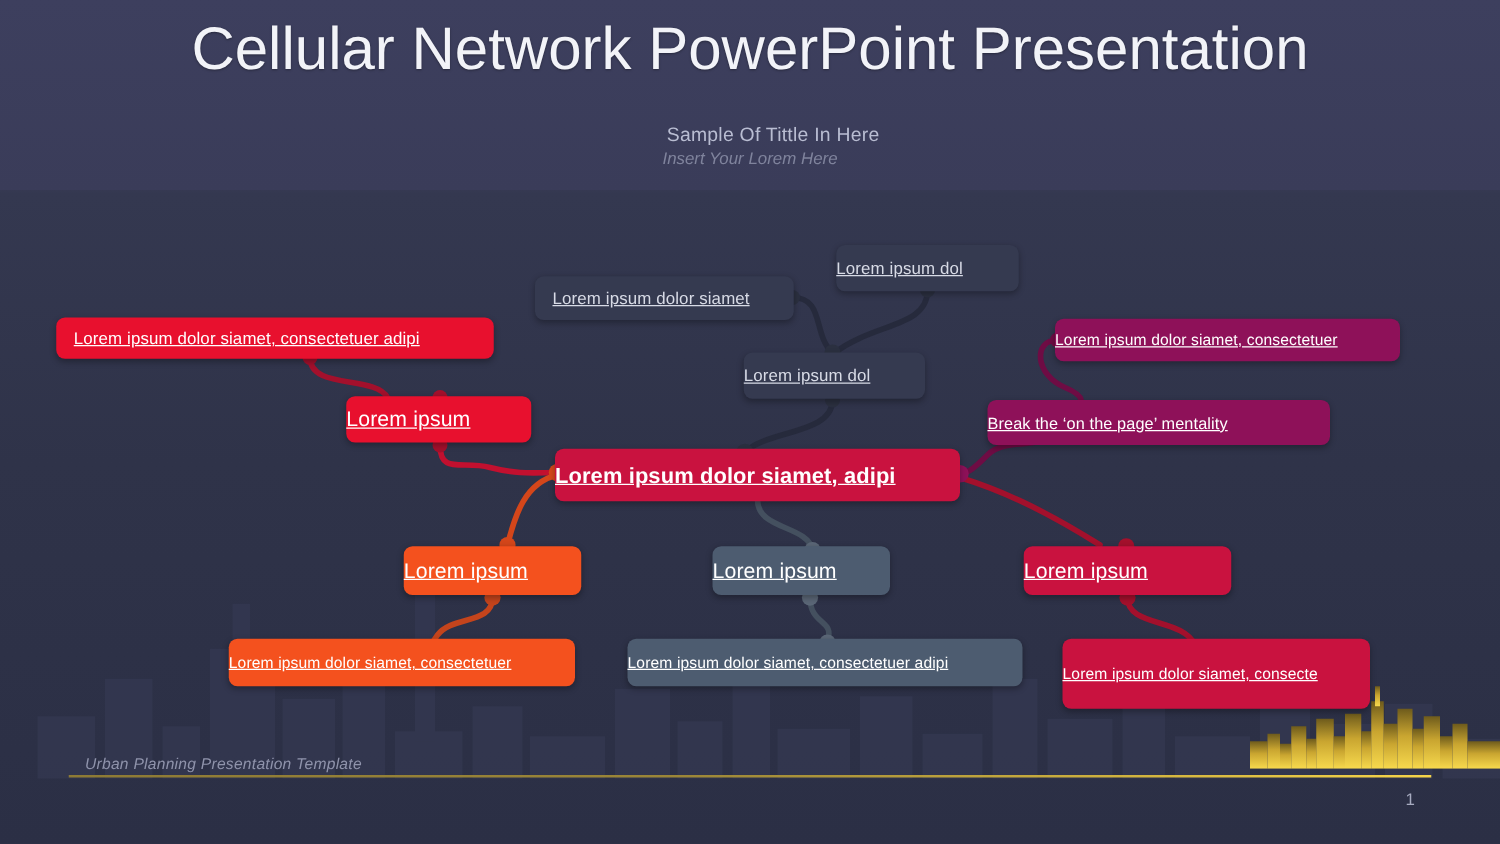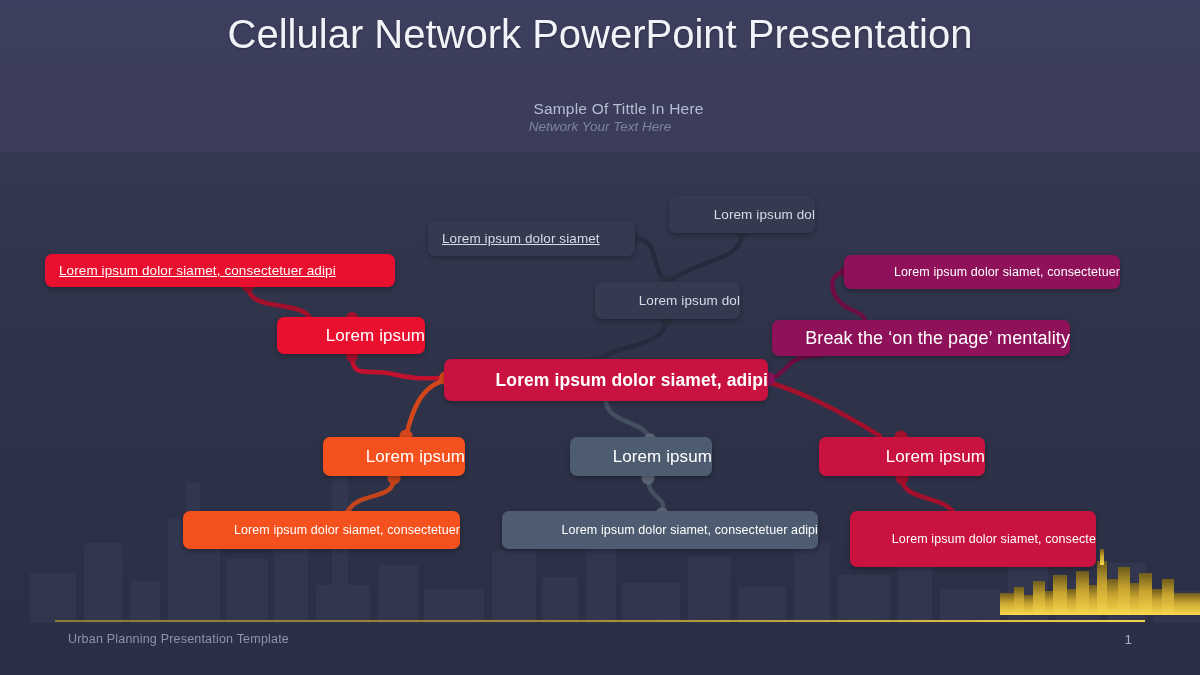--- a/index.html
+++ b/index.html
@@ -15,21 +15,21 @@
   }
 
   
   #header-band {
     position: absolute; left: 0; top: 0; width: 1200px; height: 152px;
     background: linear-gradient(180deg, #3d3f5e 0%, #3a3c59 100%);
   }
   #slide-title {
     position: absolute; left: 0; top: 12px; width: 1200px;
     text-align: center;
-    font-size: 40px; font-weight: 400; letter-spacing: 0px;
+    font-size: 48px; font-weight: 400; letter-spacing: 0px;
     color: #f2f3f8;
     text-shadow: 0 1px 2px rgba(0,0,0,.35);
   }
   #subtitle-block {
     position: absolute; left: 0; top: 100px; width: 1200px; text-align: center;
   }
   #subtitle-main {
     font-size: 15.5px; color: #b9bdd2; letter-spacing: .2px; margin-left: 37px;
   }
   #subtitle-sub {
@@ -57,31 +57,31 @@
   .node span { display: block; width: 100%; }
 
   .n-center   { background: #c9123f; }
   .n-red      { background: #e8102e; }
   .n-crimson  { background: #c9123f; }
   .n-magenta  { background: #8e1159; }
   .n-orange   { background: #f4511e; }
   .n-slate    { background: #4d5c70; }
   .n-dark     { background: #353a50; color:#d8dbe6; }
 
-  .ctr { justify-content: center; text-align: right; }
+  .ctr { justify-content: center; text-align: left; text-decoration: underline; }
   .lft { justify-content: flex-start; text-align: left; text-decoration: underline; }
 
   
   #footer-rule {
     position: absolute; left: 55px; top: 620px; width: 1090px; height: 2px;
     background: linear-gradient(90deg, #8d7a35 0%, #9b8638 45%, #d4b63f 80%, #f5d44a 100%);
   }
   #footer-text {
-    position: absolute; left: 68px; top: 632px;
-    font-size: 12.5px; color: #8f93ab; letter-spacing: .2px;
+    position: absolute; left: 68px; top: 604px;
+    font-size: 12.5px; color: #8f93ab; letter-spacing: .2px; font-style: italic;
   }
   #page-number {
     position: absolute; right: 68px; top: 632px;
     font-size: 13.5px; color: #a7abc0;
   }
 </style>
 </head>
 <body>
 
 <div id="slide">
@@ -193,21 +193,21 @@
       <circle cx="662" cy="514" r="6.5" fill="#5b6777"></circle>
       <circle cx="901" cy="437" r="6.5" fill="#a3102c"></circle>
       <circle cx="902" cy="478" r="6.5" fill="#a3102c"></circle>
       <circle cx="956" cy="518" r="6.5" fill="#a3102c"></circle>
     </g>
   </svg>
 
   <div id="slide-title">Cellular Network PowerPoint Presentation</div>
   <div id="subtitle-block">
     <div id="subtitle-main">Sample Of Tittle In Here</div>
-    <div id="subtitle-sub">Network Your Text Here</div>
+    <div id="subtitle-sub">Insert Your Lorem Here</div>
   </div>
 
   <div class="node n-red lft" style="left:45px; top:254px; width:350px; height:33px; padding:0 14px; font-size:13.5px;">
     <span>Lorem ipsum dolor siamet, consectetuer adipi</span>
   </div>
 
   <div class="node n-red ctr" style="left:277px; top:317px; width:148px; height:37px; font-size:17px;">
     <span>Lorem ipsum</span>
   </div>
 
@@ -220,21 +220,21 @@
   </div>
 
   <div class="node n-dark ctr" style="left:595px; top:282px; width:145px; height:37px; font-size:13.5px;">
     <span>Lorem ipsum dol</span>
   </div>
 
   <div class="node n-magenta ctr" style="left:844px; top:255px; width:276px; height:34px; font-size:12.5px;">
     <span>Lorem ipsum dolor siamet, consectetuer</span>
   </div>
 
-  <div class="node n-magenta ctr" style="left:772px; top:320px; width:298px; height:36px; font-size:18px;">
+  <div class="node n-magenta ctr" style="left:790px; top:320px; width:274px; height:36px; font-size:13px;">
     <span>Break the ‘on the page’ mentality</span>
   </div>
 
   <div class="node n-center ctr" style="left:444px; top:359px; width:324px; height:42px; font-size:17.5px; font-weight:bold;">
     <span>Lorem ipsum dolor siamet, adipi</span>
   </div>
 
   <div class="node n-orange ctr" style="left:323px; top:437px; width:142px; height:39px; font-size:17px;">
     <span>Lorem ipsum</span>
   </div>

